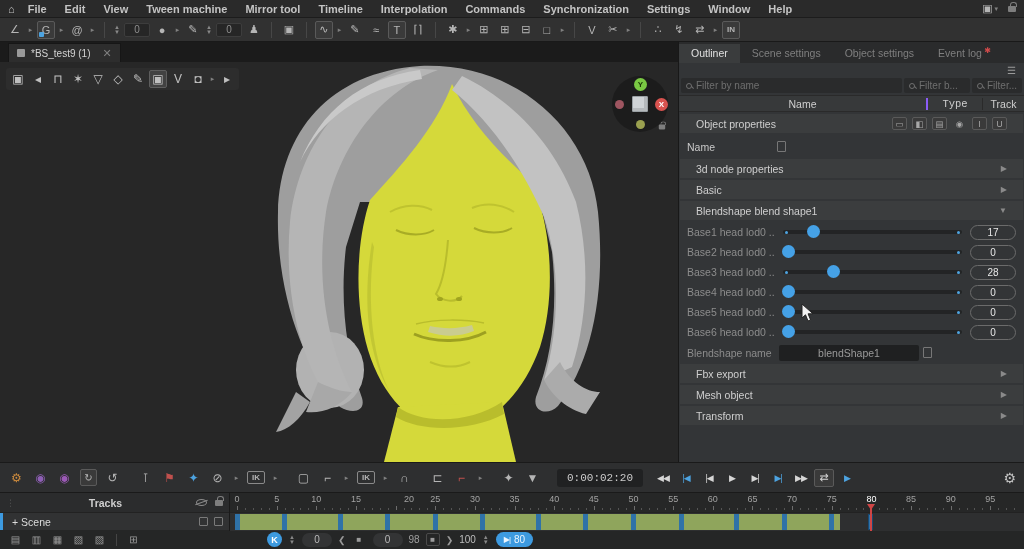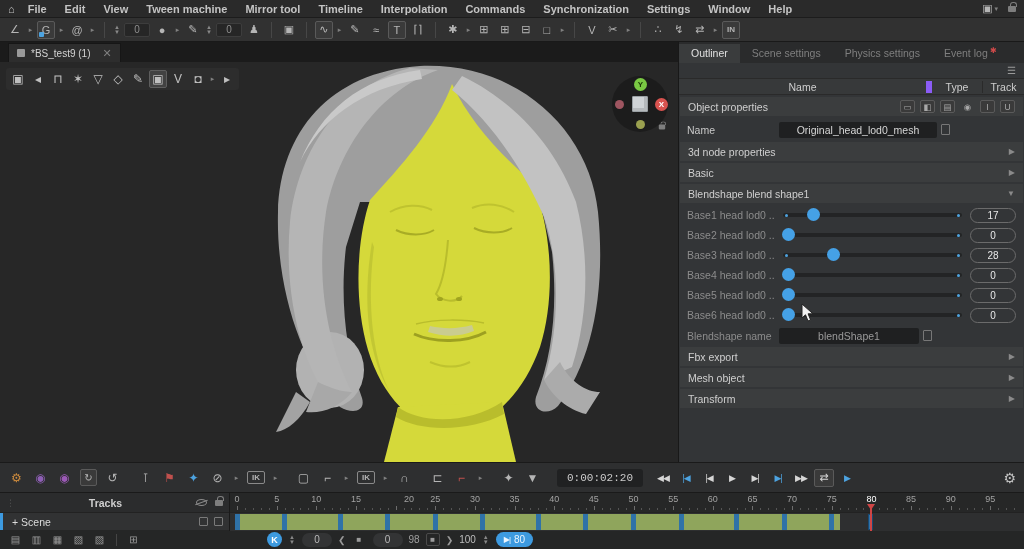--- a/index.html
+++ b/index.html
@@ -74,26 +74,26 @@
   .filter-box { background:#2a2b2c; border-radius:2px; display:flex; align-items:center; gap:4px;
     padding:0 5px; color:#6f6f6f; font-size:10px; height:15px; }
   .filter-box.grow { flex:1; }
   .filter-box.w56 { width:66px; } .filter-box.w48 { width:50px; }
   .mag-icon { width:6px; height:6px; border:1.2px solid #6f6f6f; border-radius:50%; position:relative; flex:none; }
   .mag-icon::after { content:""; position:absolute; width:3px; height:1.2px; background:#6f6f6f;
     transform:rotate(45deg); right:-2.5px; bottom:-1px; }
   #col-header { height:17px; display:flex; align-items:center; background:#37393a; border-top:1px solid #2a2a2a;
     border-bottom:1px solid #2a2a2a; font-size:10.5px; color:#cfcfcf; }
   #col-header .c-name { flex:1; text-align:center; }
-  #col-header .c-type { width:56px; text-align:center; border-left:6px solid #8b5cf6; }
+  #col-header .c-type { width:56px; text-align:center; border-left:2px solid #8b5cf6;font-family:Liberation Mono, monospace; }
   #col-header .c-track { width:42px; text-align:center; border-left:1px solid #2a2a2a; }
 
   #props-scroll { flex:1; overflow:hidden; padding-top:2px; }
   .sec-head { height:19px; background:#3b3d3e; display:flex; align-items:center; justify-content:space-between;
-    padding:0 8px; margin:0 1px 2px 1px; color:#cfcfcf; font-size:10.5px; }
+    padding:0 16px; margin:0 1px 2px 1px; color:#cfcfcf; font-size:10.5px; }
   .sec-head .arrow { color:#8a8a8a; font-size:8px; }
   .prop-row { height:24px; display:flex; align-items:center; padding:0 8px; gap:6px; }
   .prop-label { width:86px; color:#c9c9c9; font-size:10.5px; flex:none; }
   .prop-label.dim { color:#8c8c8c; }
   .text-field { background:#1f2021; border-radius:2px; height:16px; display:flex; align-items:center;
     justify-content:center; color:#d6d6d6; font-size:10.5px; padding:0 8px; }
   .copy-icon { width:7px; height:9px; border:1px solid #777; border-radius:1px; position:relative; flex:none; }
   .copy-icon::before { content:""; position:absolute; left:-3px; top:-3px; width:7px; height:9px;
     border:1px solid #777; border-radius:1px; background:#333537; }
   .slider-row { height:20px; display:flex; align-items:center; padding:0 8px; gap:8px; }
@@ -303,46 +303,59 @@
         <div class="gz-dot gz-negy"></div>
         <span class="lock-icon"></span>
       </div>
     </div>
   </div>
 
   <div id="right-panel">
     <div id="panel-tabs">
         <span class="ptab active">Outliner</span>
         <span class="ptab">Scene settings</span>
-        <span class="ptab">Physics settings</span>
+        <span class="ptab">Object settings</span>
         <span class="ptab">Event log<span class="reddot">✱</span></span>
       </div>
     <div id="panel-menu-row">
       <span class="burger">☰</span>
+    </div>
+    <div id="filter-row">
+      <div class="filter-box grow">
+        <span class="mag-icon"></span>
+        <span>Filter by name</span>
+      </div>
+      <div class="filter-box w56">
+        <span class="mag-icon"></span>
+        <span>Filter b...</span>
+      </div>
+      <div class="filter-box w48">
+        <span class="mag-icon"></span>
+        <span>Filter...</span>
+      </div>
     </div>
     <div id="col-header">
       <span class="c-name">Name</span>
       <span class="c-type">Type</span>
       <span class="c-track">Track</span>
     </div>
     <div id="props-scroll">
       <div class="sec-head">
         <span>Object properties</span>
         <span id="objprop-icons">
             <span class="tbtn boxed">▭</span>
             <span class="tbtn boxed">◧</span>
             <span class="tbtn boxed">▤</span>
             <span class="tbtn">◉</span>
             <span class="tbtn boxed">I</span>
             <span class="tbtn boxed">U</span>
           </span>
       </div>
       <div class="prop-row">
         <span class="prop-label">Name</span>
-        <span class="text-field" style="width:158px">Original_head_lod0_mesh</span>
         <span class="copy-icon"></span>
       </div>
       <div id="sections-dyn">
           <div class="sec-head">
             <span>3d  node  properties</span>
             <span class="arrow">▶</span>
           </div>
           <div class="sec-head">
             <span>Basic</span>
             <span class="arrow">▶</span>

